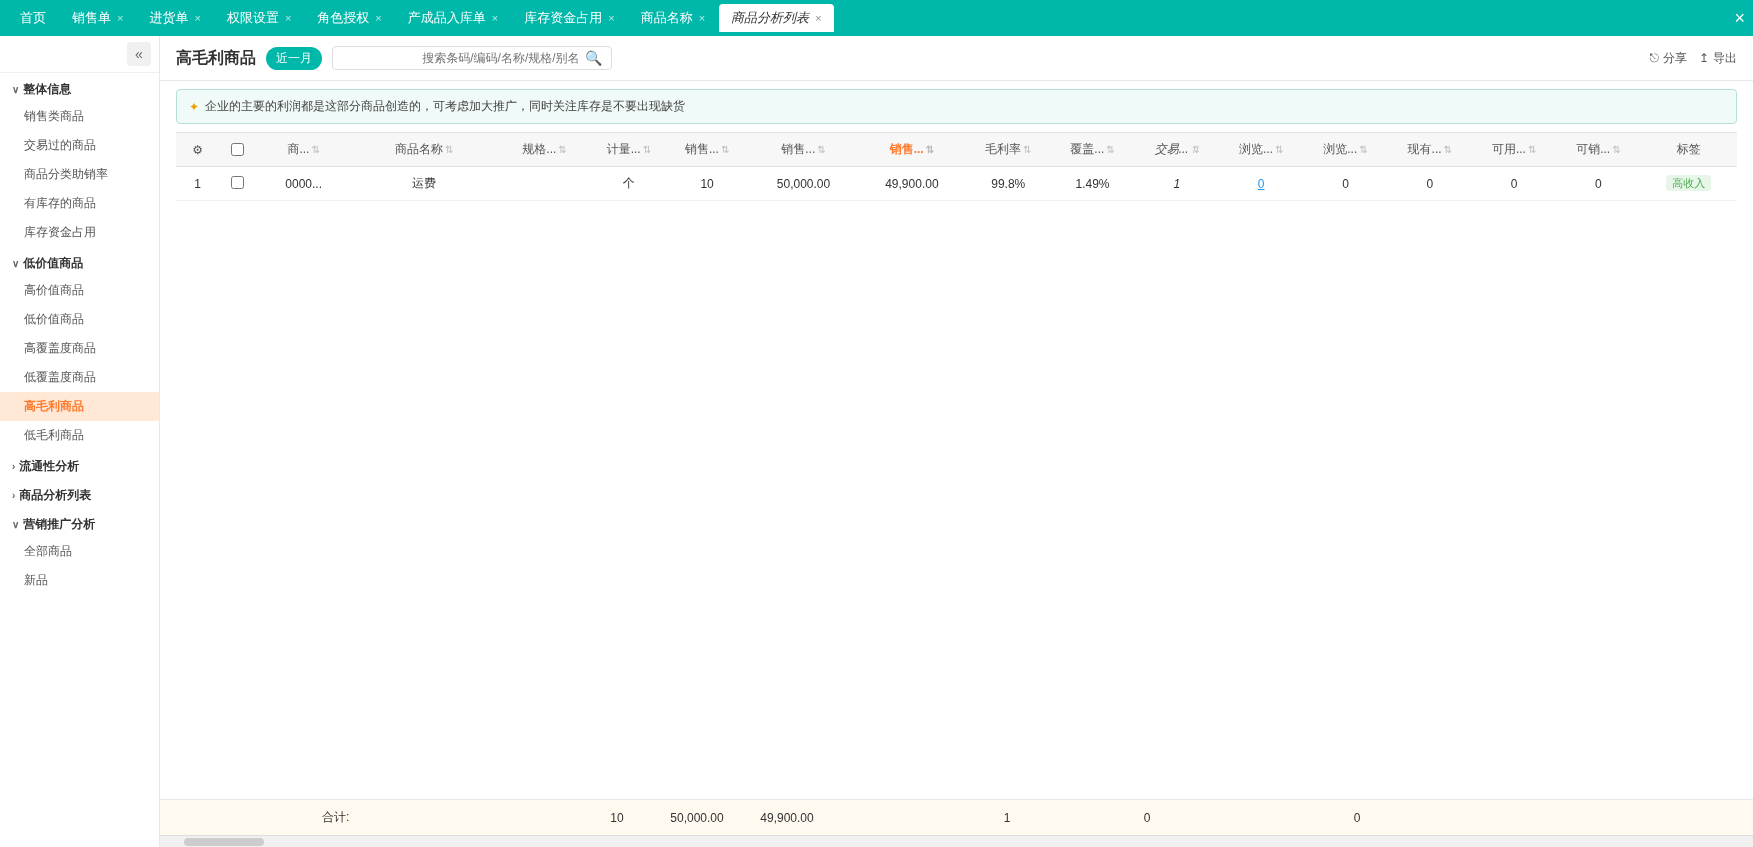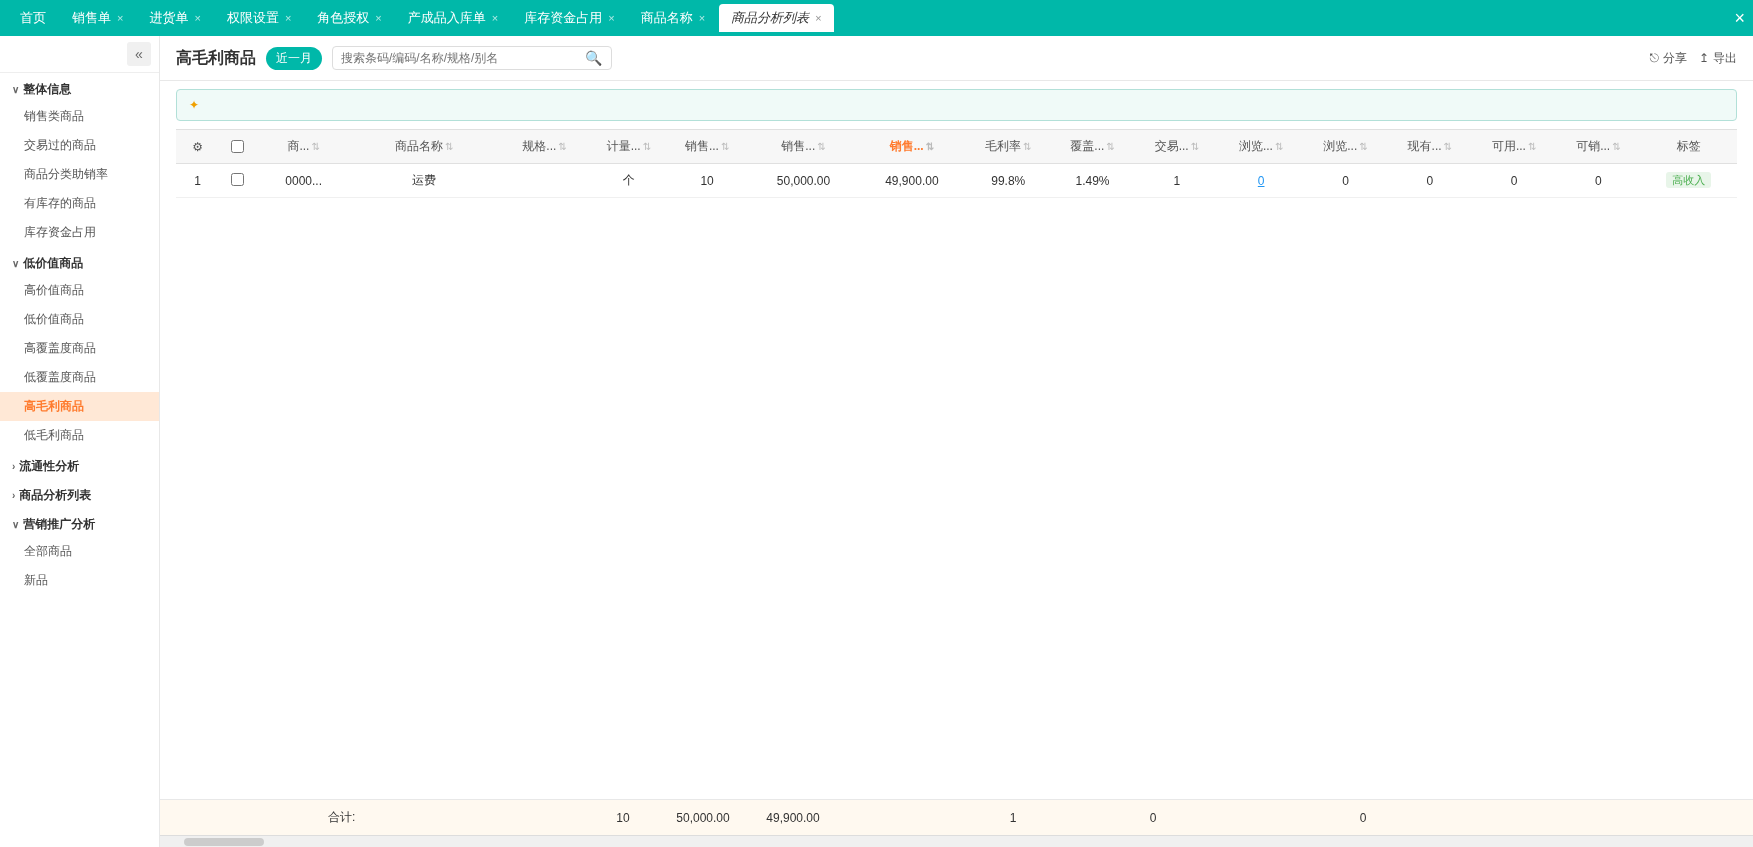--- a/index.html
+++ b/index.html
@@ -79,20 +79,21 @@
       border: none;
     }
     .search-box {
       display: flex; align-items: center;
       border: 1px solid #ddd; border-radius: 4px;
       padding: 3px 8px; gap: 6px; flex: 1; max-width: 280px;
     }
     .search-box input {
       border: none; outline: none; font-size: 12px; width: 100%;
       color: #ec4899;
+      text-align: right;
     }
     .search-icon { color: #aaa; font-size: 14px; cursor: pointer; }
     .header-right {
       margin-left: auto; display: flex; align-items: center; gap: 12px;
     }
     .header-btn {
       display: flex; align-items: center; gap: 4px;
       color: #555; font-size: 12px; cursor: pointer;
     }
 
@@ -159,21 +160,21 @@
     .col-check { width: 30px; }
     .col-code { width: 80px; }
     .col-name { width: 120px; }
     .col-spec { width: 80px; }
     .col-unit { width: 60px; }
     .col-sales-qty { width: 70px; }
     .col-sales-amt { width: 90px; }
     .col-sales-profit { width: 90px; }
     .col-gross-rate { width: 70px; }
     .col-cover { width: 70px; }
-    .col-trade { width: 70px; }
+    .col-trade { width: 70px; font-style: italic; }
     .col-browse1 { width: 70px; }
     .col-browse2 { width: 70px; }
     .col-stock { width: 70px; }
     .col-avail { width: 70px; }
     .col-sellable { width: 70px; }
     .col-tag { width: 80px; }
   </style>
 </head>
 <body>
 
@@ -304,20 +305,21 @@
         </div>
         <div class="header-btn">
           <span>↥</span>
           <span>导出</span>
         </div>
       </div>
     </div>
 
     <div class="info-banner">
       <span class="star">✦</span>
+      <span>企业的主要的利润都是这部分商品创造的，可考虑加大推广，同时关注库存是不要出现缺货</span>
     </div>
 
     <div class="table-container">
       <table>
         <thead>
           <tr>
             <th class="col-num">
               <div class="th-inner">
                   <span>⚙</span>
                 </div>
@@ -450,21 +452,21 @@
             </td>
           </tr>
         </tbody>
       </table>
     </div>
 
     <div class="footer-totals">
       <span style="width:36px; text-align:center;"></span>
       <span style="width:30px;"></span>
       <span style="width:80px;"></span>
-      <span style="width:120px;margin-left:6px;">合计:</span>
+      <span style="width:120px;">合计:</span>
       <span style="width:80px;"></span>
       <span style="width:60px;"></span>
       <span style="width:70px; text-align:center;">10</span>
       <span style="width:90px; text-align:center;">50,000.00</span>
       <span style="width:90px; text-align:center;">49,900.00</span>
       <span style="width:70px;"></span>
       <span style="width:70px;"></span>
       <span style="width:70px; text-align:center;">1</span>
       <span style="width:70px;"></span>
       <span style="width:70px; text-align:center;">0</span>

